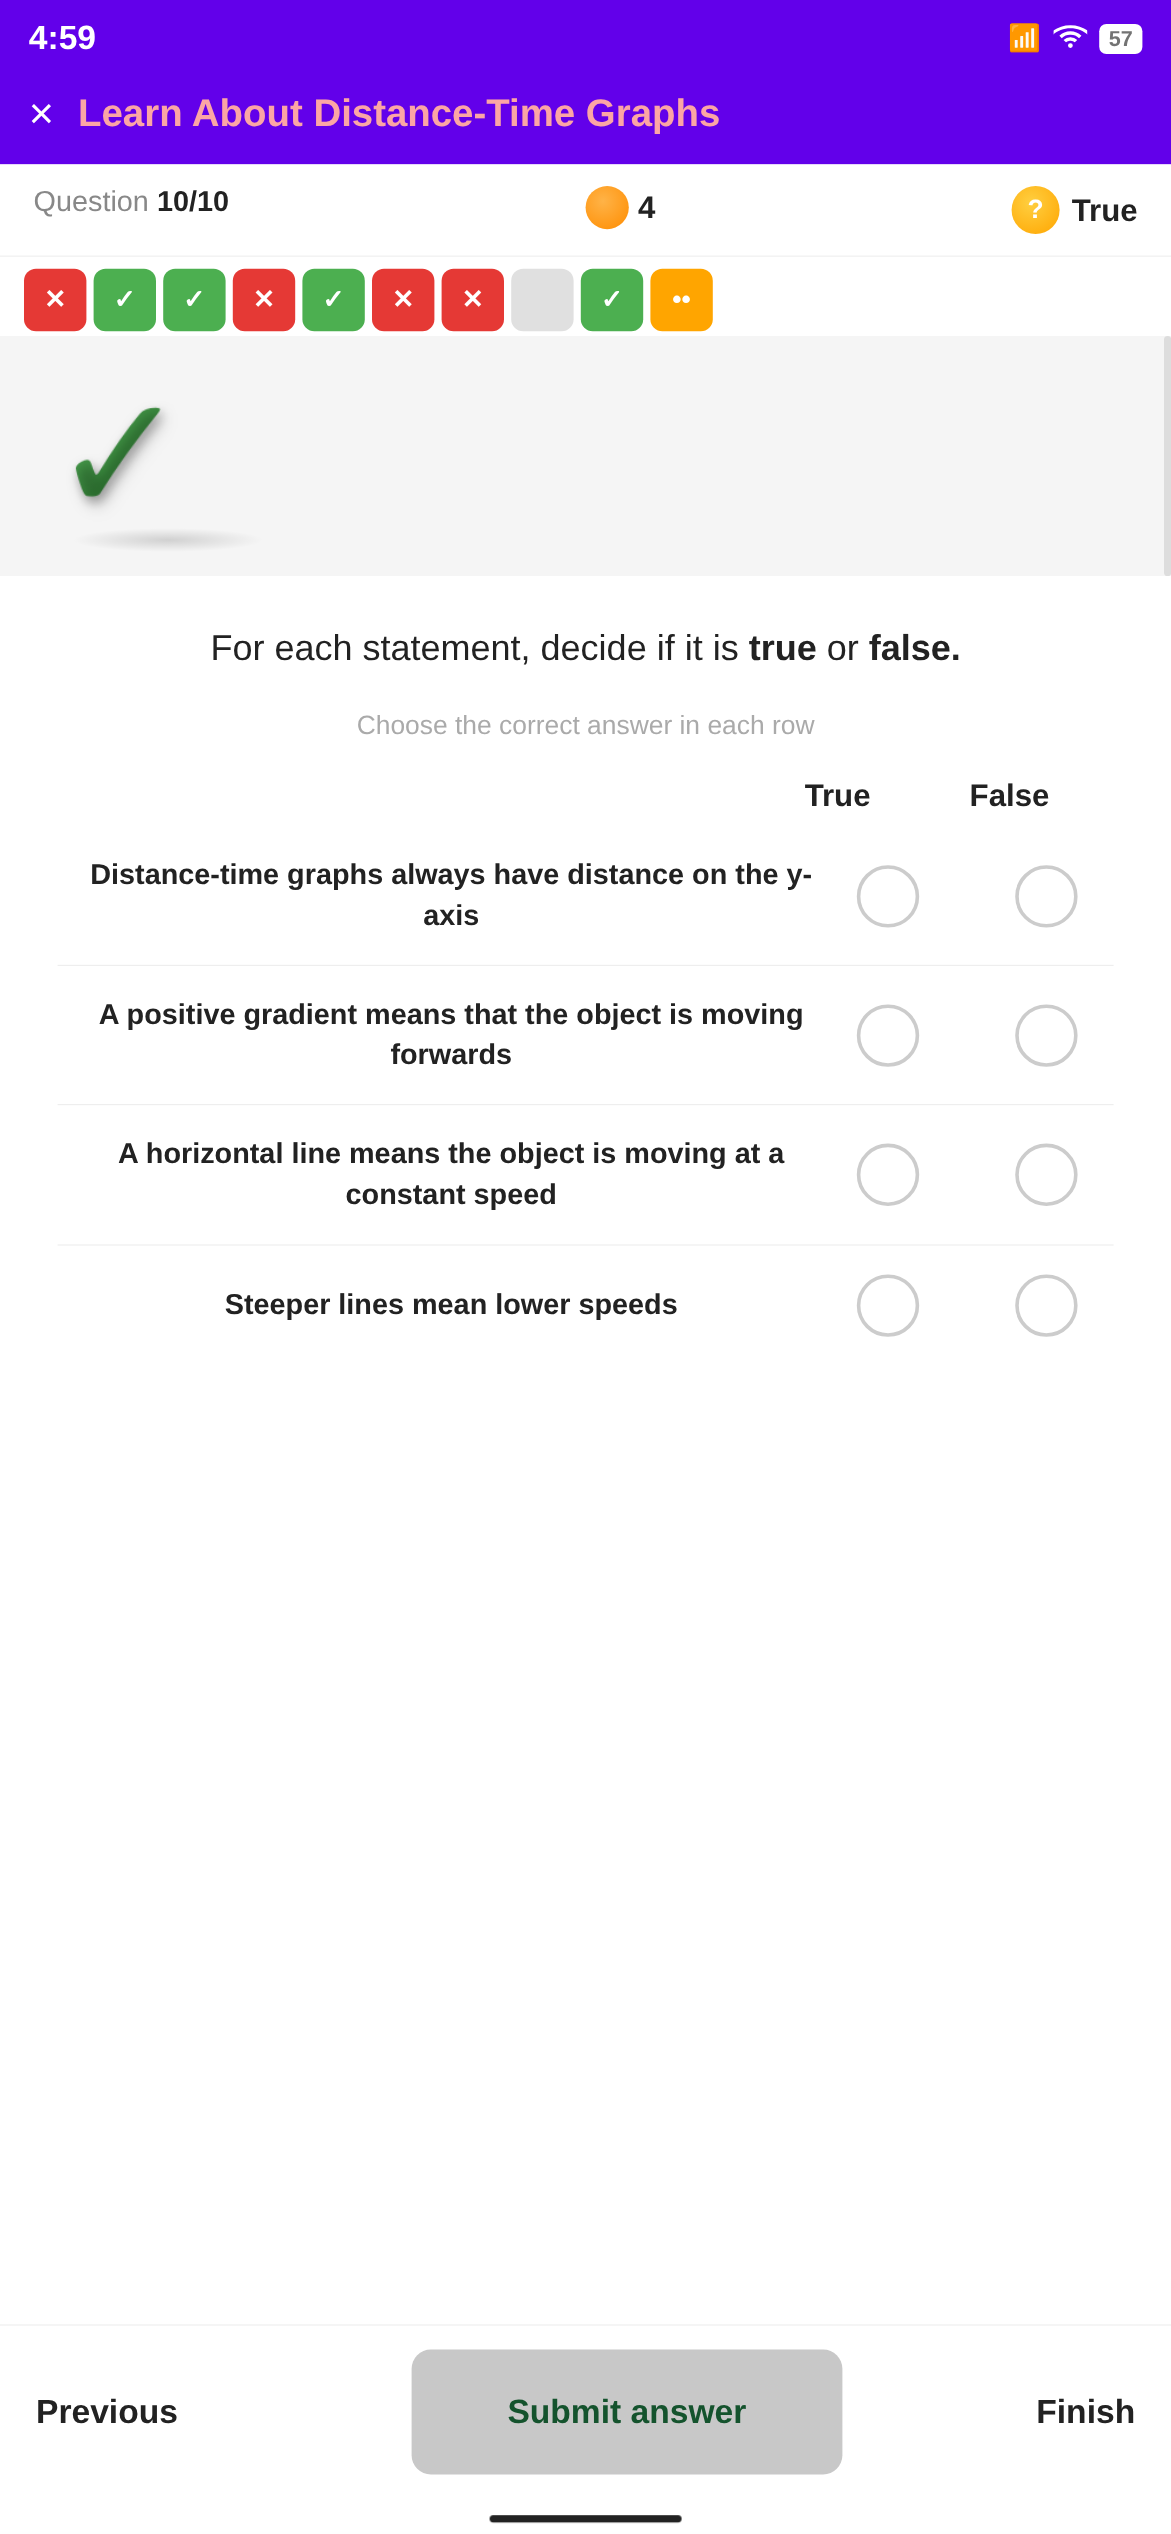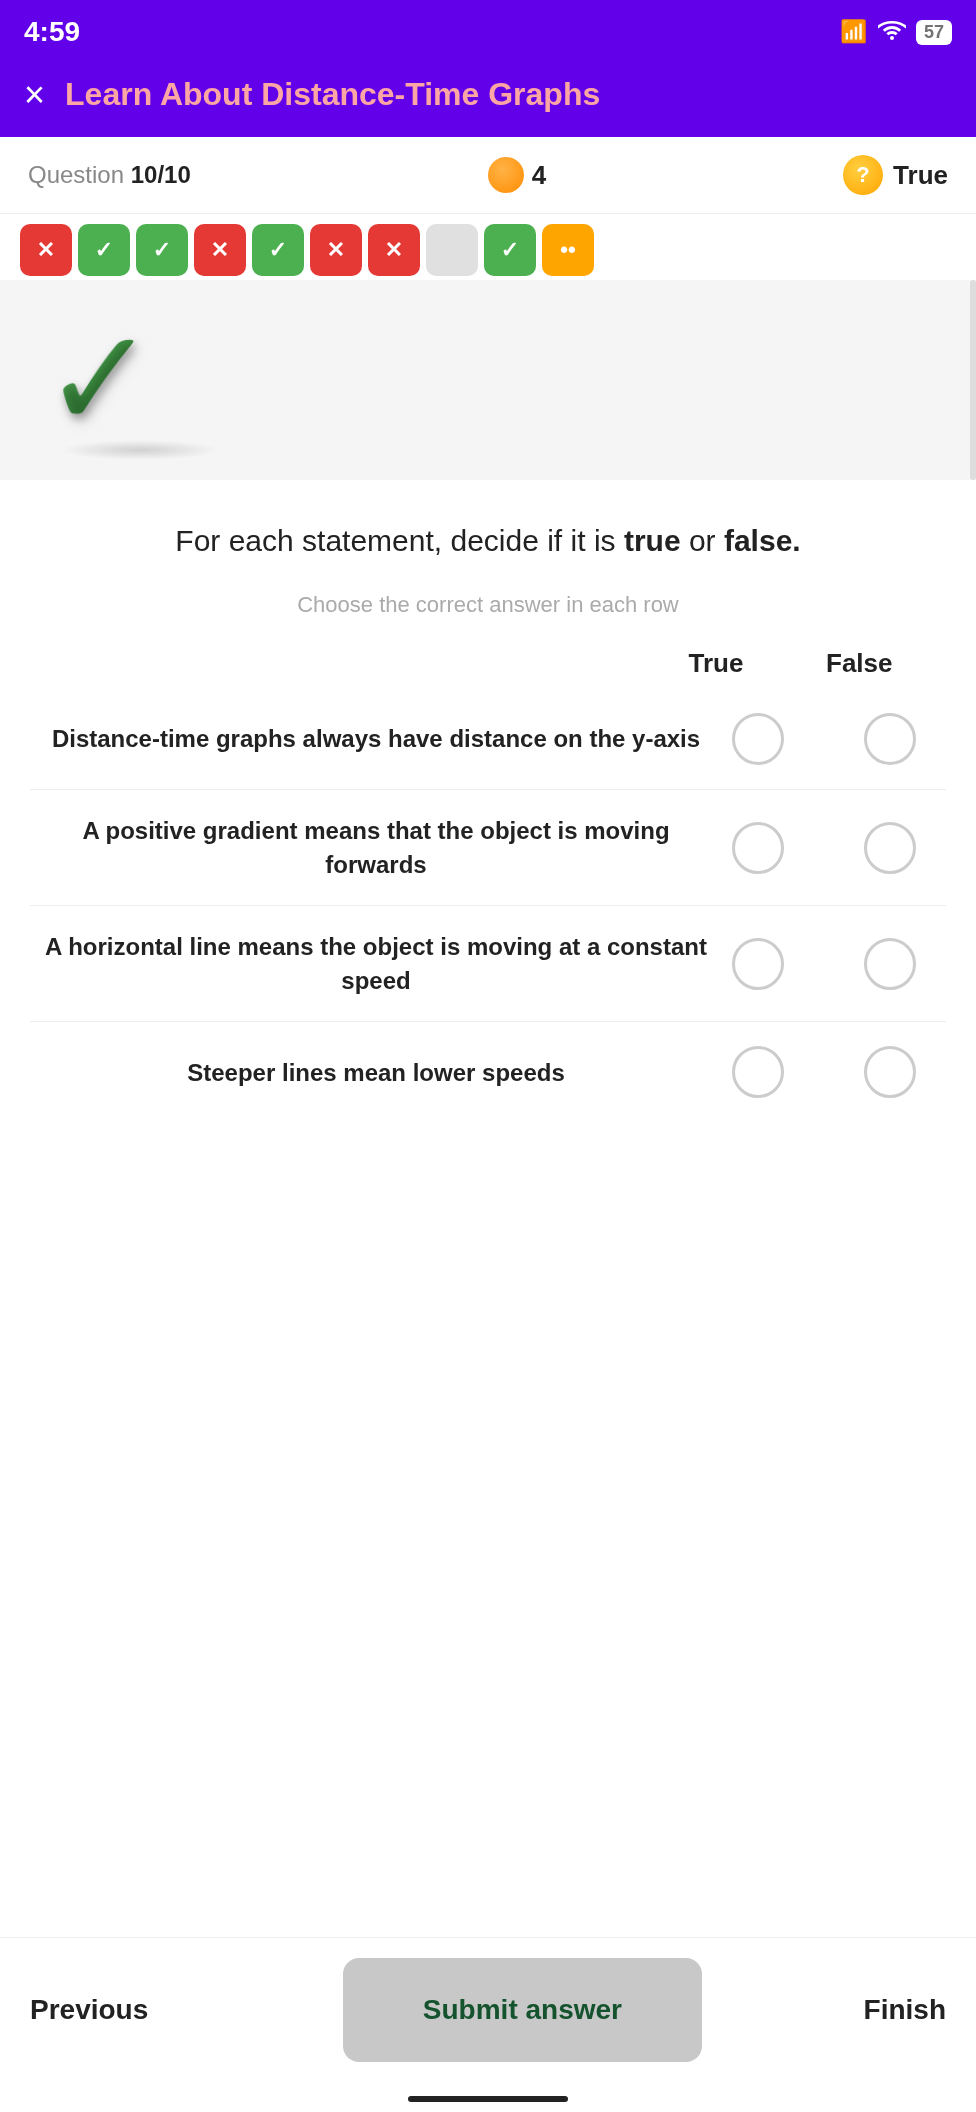--- a/index.html
+++ b/index.html
@@ -63,21 +63,21 @@
     .header-title {
       font-size: 32px;
       font-weight: 600;
       color: #fca5a5;
     }
 
     
     .sub-header {
       background: white;
       display: flex;
-      align-items: center;
+      align-items: flex-start;
       justify-content: space-between;
       padding: 18px 28px;
       border-bottom: 1px solid #eee;
     }
     .question-label {
       font-size: 24px;
       color: #888;
     }
     .question-label strong {
       color: #222;
@@ -173,21 +173,21 @@
     .shadow-under {
       width: 160px;
       height: 20px;
       background: radial-gradient(ellipse, rgba(0,0,0,0.15) 0%, transparent 70%);
       margin: -10px auto 0 20px;
     }
 
     
     .main-content {
       background: white;
-      padding: 40px 30px 20px;
+      padding: 40px 48px 20px;
     }
     .question-text {
       font-size: 30px;
       color: #222;
       text-align: center;
       line-height: 1.4;
       margin-bottom: 30px;
     }
     .question-text strong {
       font-weight: 900;

